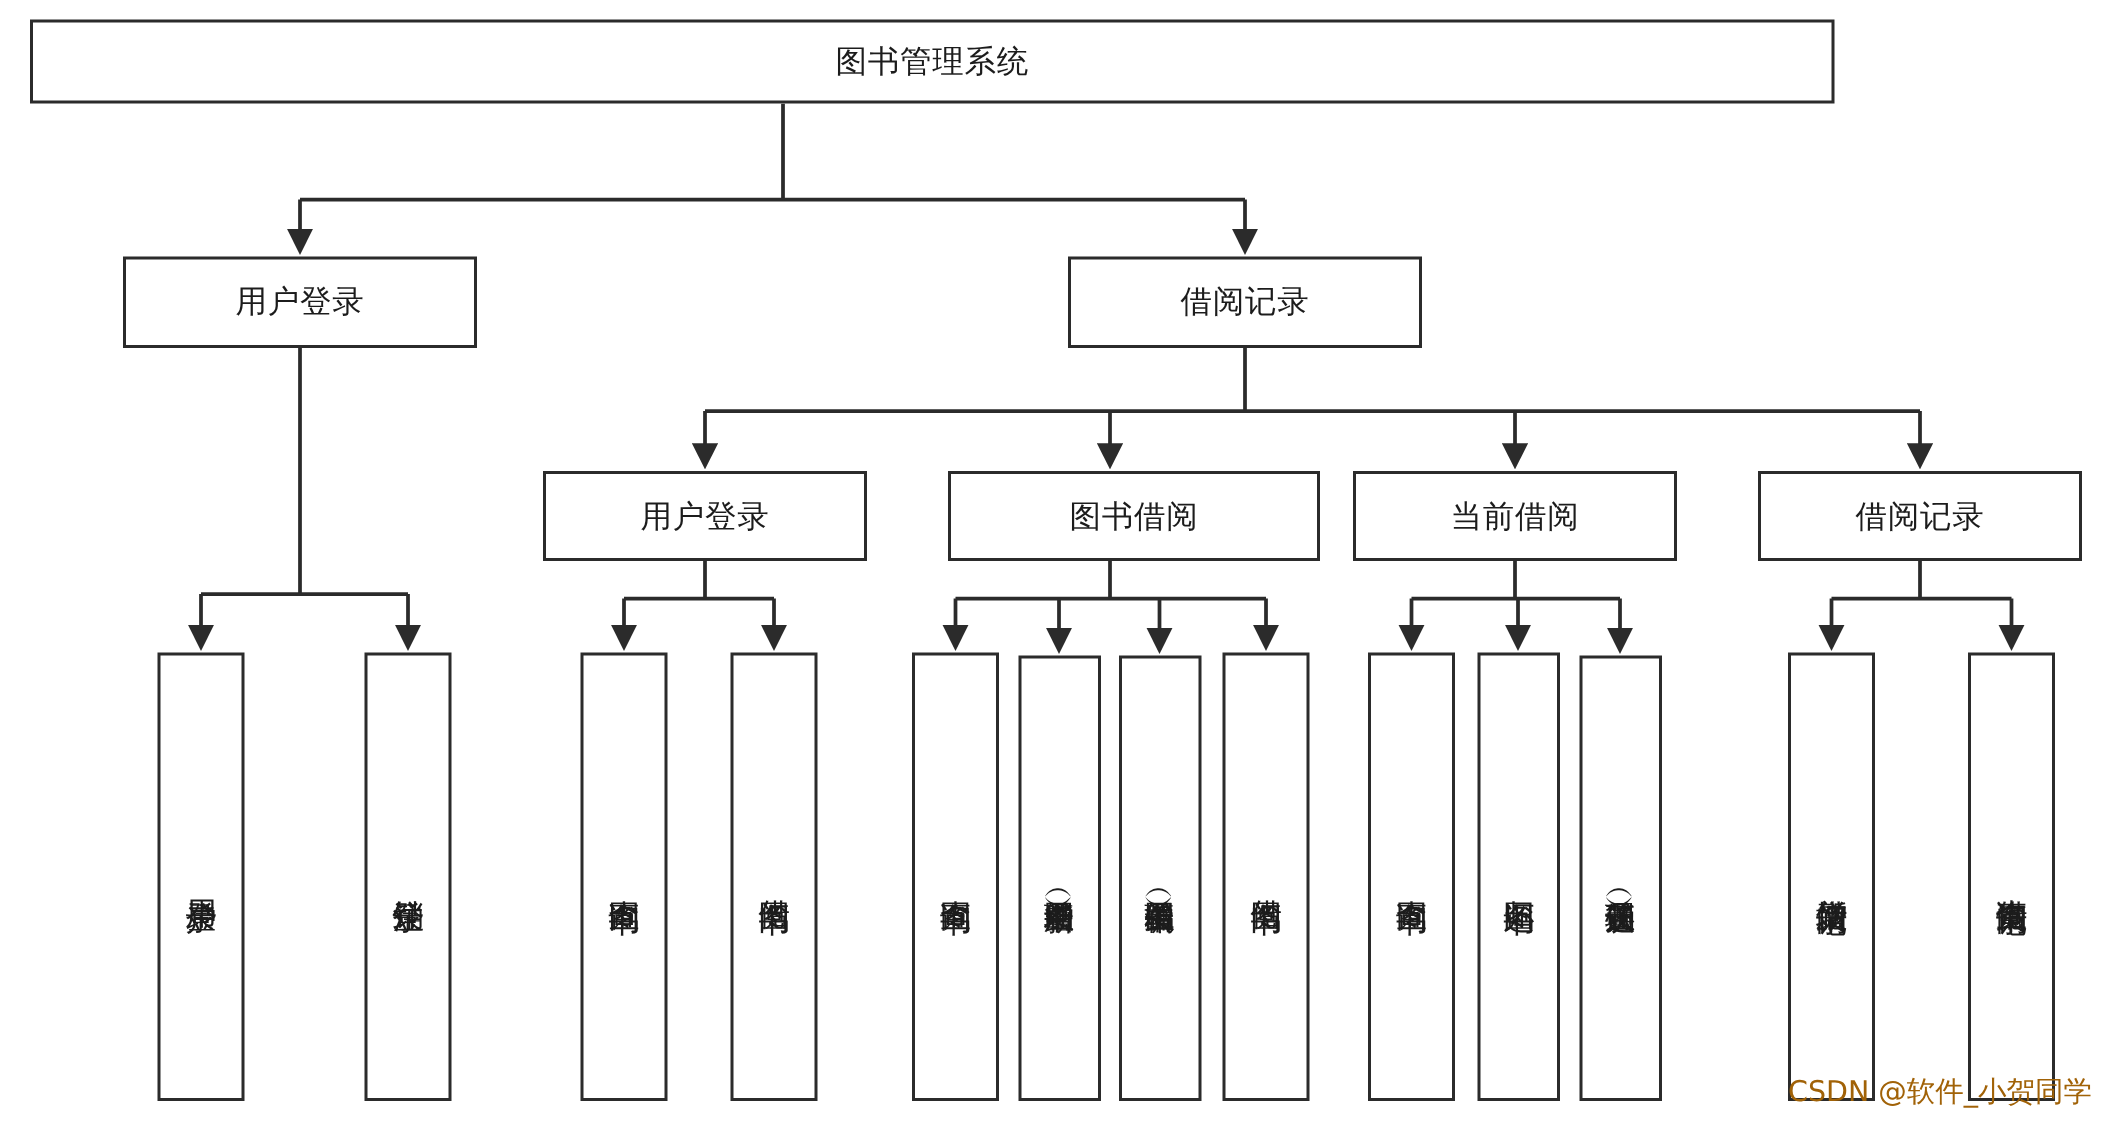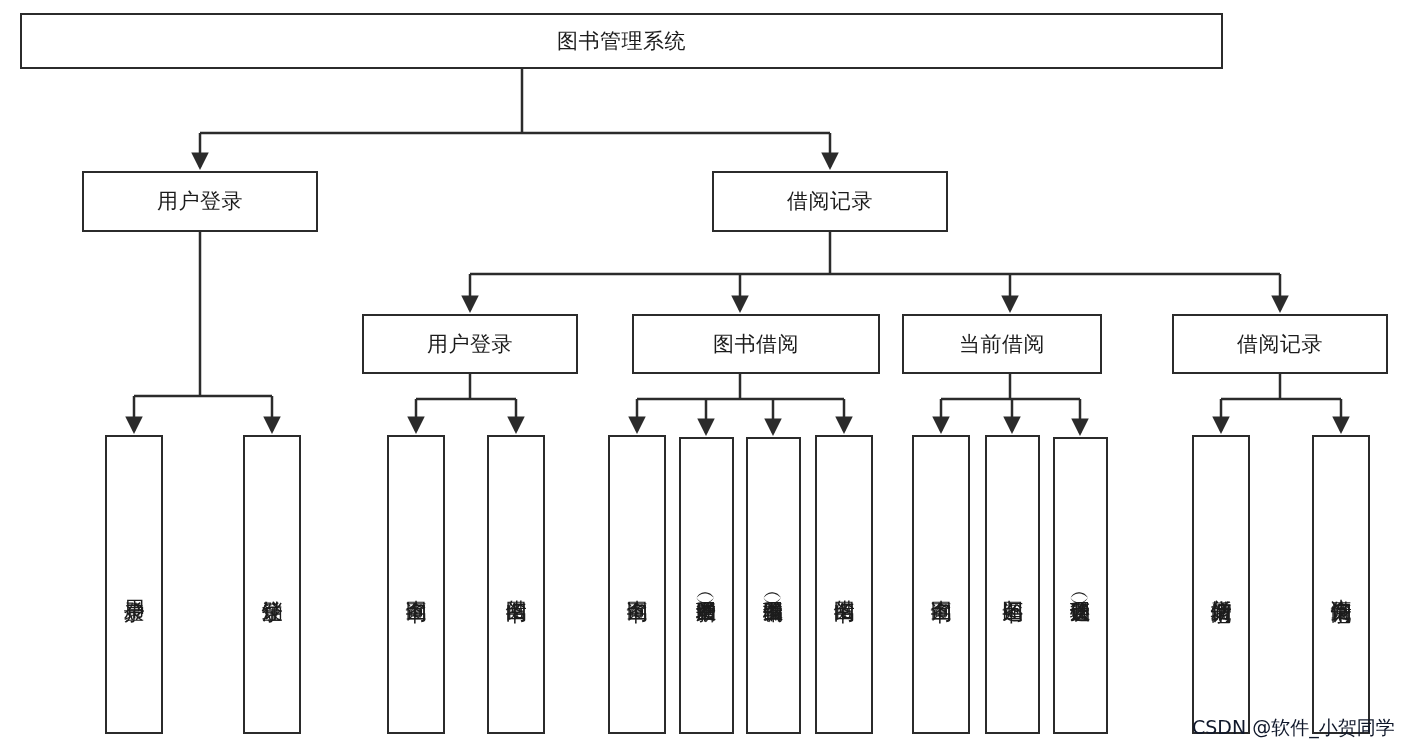--- a/index.html
+++ b/index.html
@@ -139,21 +139,21 @@
       </div>
       <div class="node" style="left: 712px; top: 171px; width: 236px; height: 61px;">
         <span class="label">借阅记录</span>
       </div>
       <div class="node" style="left: 362px; top: 314px; width: 216px; height: 60px;">
         <span class="label">用户登录</span>
       </div>
       <div class="node" style="left: 632px; top: 314px; width: 248px; height: 60px;">
         <span class="label">图书借阅</span>
       </div>
-      <div class="node" style="left: 902px; top: 314px; width: 200px; height: 60px;">
+      <div class="node" style="left: 902px; top: 314px; width: 216px; height: 60px;">
         <span class="label">当前借阅</span>
       </div>
       <div class="node" style="left: 1172px; top: 314px; width: 216px; height: 60px; font-family: Liberation Serif, serif;">
         <span class="label">借阅记录</span>
       </div>
       <div class="node vertical" style="left: 105px; top: 435px; width: 58px; height: 299px;">
         <span class="label">用户登录</span>
       </div>
       <div class="node vertical" style="left: 243px; top: 435px; width: 58px; height: 299px;">
         <span class="label">注销登录</span>
@@ -186,15 +186,15 @@
         <span class="label">确认归还（管理员）</span>
       </div>
       <div class="node vertical" style="left: 1192px; top: 435px; width: 58px; height: 299px;">
         <span class="label">新增借阅记录</span>
       </div>
       <div class="node vertical" style="left: 1312px; top: 435px; width: 58px; height: 299px;">
         <span class="label">查询借阅记录</span>
       </div>
     </div>
 
-  <div class="watermark" style="left: 1192px; top: 715px; color: #0f172a;">CSDN @软件_小贺同学</div>
+  <div class="watermark" style="left: 1192px; top: 715px; color: #a16207;">CSDN @软件_小贺同学</div>
 
 </div>
 
 </body></html>

